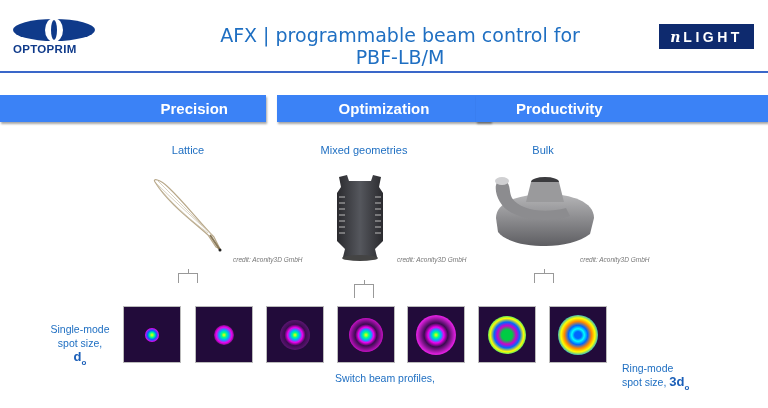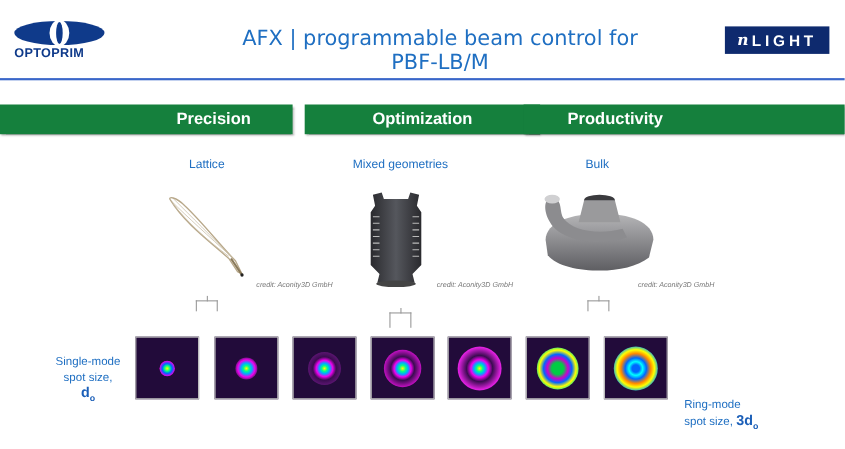--- a/index.html
+++ b/index.html
@@ -5,21 +5,21 @@
   html,body{margin:0;padding:0;background:#fff;}
   body{width:768px;height:408px;position:relative;overflow:hidden;font-family:"Liberation Sans",sans-serif;}
   .abs{position:absolute;}
   .logo-optoprim{left:10px;top:18px;width:90px;height:40px;}
   .logo-optoprim .eye{position:absolute;left:2px;top:0;width:84px;height:24px;}
   .logo-optoprim .word{position:absolute;left:3px;top:25px;font-size:11.5px;font-weight:bold;color:#0f3a8a;letter-spacing:0.3px;}
   .title{left:200px;top:24px;width:400px;text-align:center;font-size:19px;color:#1f6fc2;font-family:"DejaVu Sans",sans-serif;}
   .nlight{left:659px;top:24px;width:95px;height:25px;background:#0e2a6e;color:#fff;font-weight:bold;font-size:14px;letter-spacing:3.5px;display:flex;align-items:center;justify-content:center;}
   .nlight i{font-style:italic;letter-spacing:0;margin-right:3px;font-family:"DejaVu Serif",serif;}
   .rule{left:0;top:71px;width:768px;height:2px;background:#3a67c9;}
-  .band{top:95px;height:27px;background:#15803d;box-shadow:1px 2px 2px rgba(0,0,0,0.35);color:#fff;font-weight:bold;font-size:15px;display:flex;align-items:center;}
+  .band{top:95px;height:27px;background:#3b82f6;box-shadow:1px 2px 2px rgba(0,0,0,0.35);color:#fff;font-weight:bold;font-size:15px;display:flex;align-items:center;}
   .band-1{left:0;width:266px;justify-content:flex-end;padding-right:38px;box-sizing:border-box;}
   .band-2{left:277px;width:214px;justify-content:center;}
   .band-3{left:476px;width:292px;justify-content:flex-start;padding-left:40px;box-sizing:border-box;}
   .cat{top:144px;font-size:11px;color:#1f6fc2;text-align:center;width:140px;}
   .credit{font-size:6.5px;font-style:italic;color:#777;}
   .bracket{width:20px;height:10px;border:1px solid #999;border-bottom:none;box-sizing:border-box;}
   .bracket::after{content:"";position:absolute;left:9px;top:-5px;width:1px;height:5px;background:#999;}
   .beam{top:306px;width:58px;height:57px;background:#220b3a;border:1px solid #bbb;box-sizing:border-box;display:flex;align-items:center;justify-content:center;overflow:hidden;}
   .side-label{font-size:10.5px;color:#1f6fc2;line-height:14px;}
   .side-label b{font-size:13px;color:#1b5fb8;}
@@ -145,13 +145,14 @@
   <div style="width:40px;height:40px;border-radius:50%;background:radial-gradient(circle,#ff0 0,#0f8 10%,#0af 18%,#e0e 28%,#3a0c50 42%,#e020e0 68%,#220b3a 100%);"></div>
 </div>
 <div class="abs beam" style="left:478px;">
   <div style="width:38px;height:38px;border-radius:50%;background:radial-gradient(circle,#0c4 0,#0c4 20%,#c0c 35%,#06f 48%,#ff0 62%,#0d9 76%,#220b3a 100%);"></div>
 </div>
 <div class="abs beam" style="left:549px;">
   <div style="width:40px;height:40px;border-radius:50%;background:radial-gradient(circle,#06f 0,#06f 12%,#0ff 22%,#06f 34%,#f80 48%,#ff0 60%,#0ae 74%,#220b3a 100%);"></div>
 </div>
 
 <div class="abs caption">
+  <div>Switch beam profiles,</div>
 </div>
 
 </body></html>

